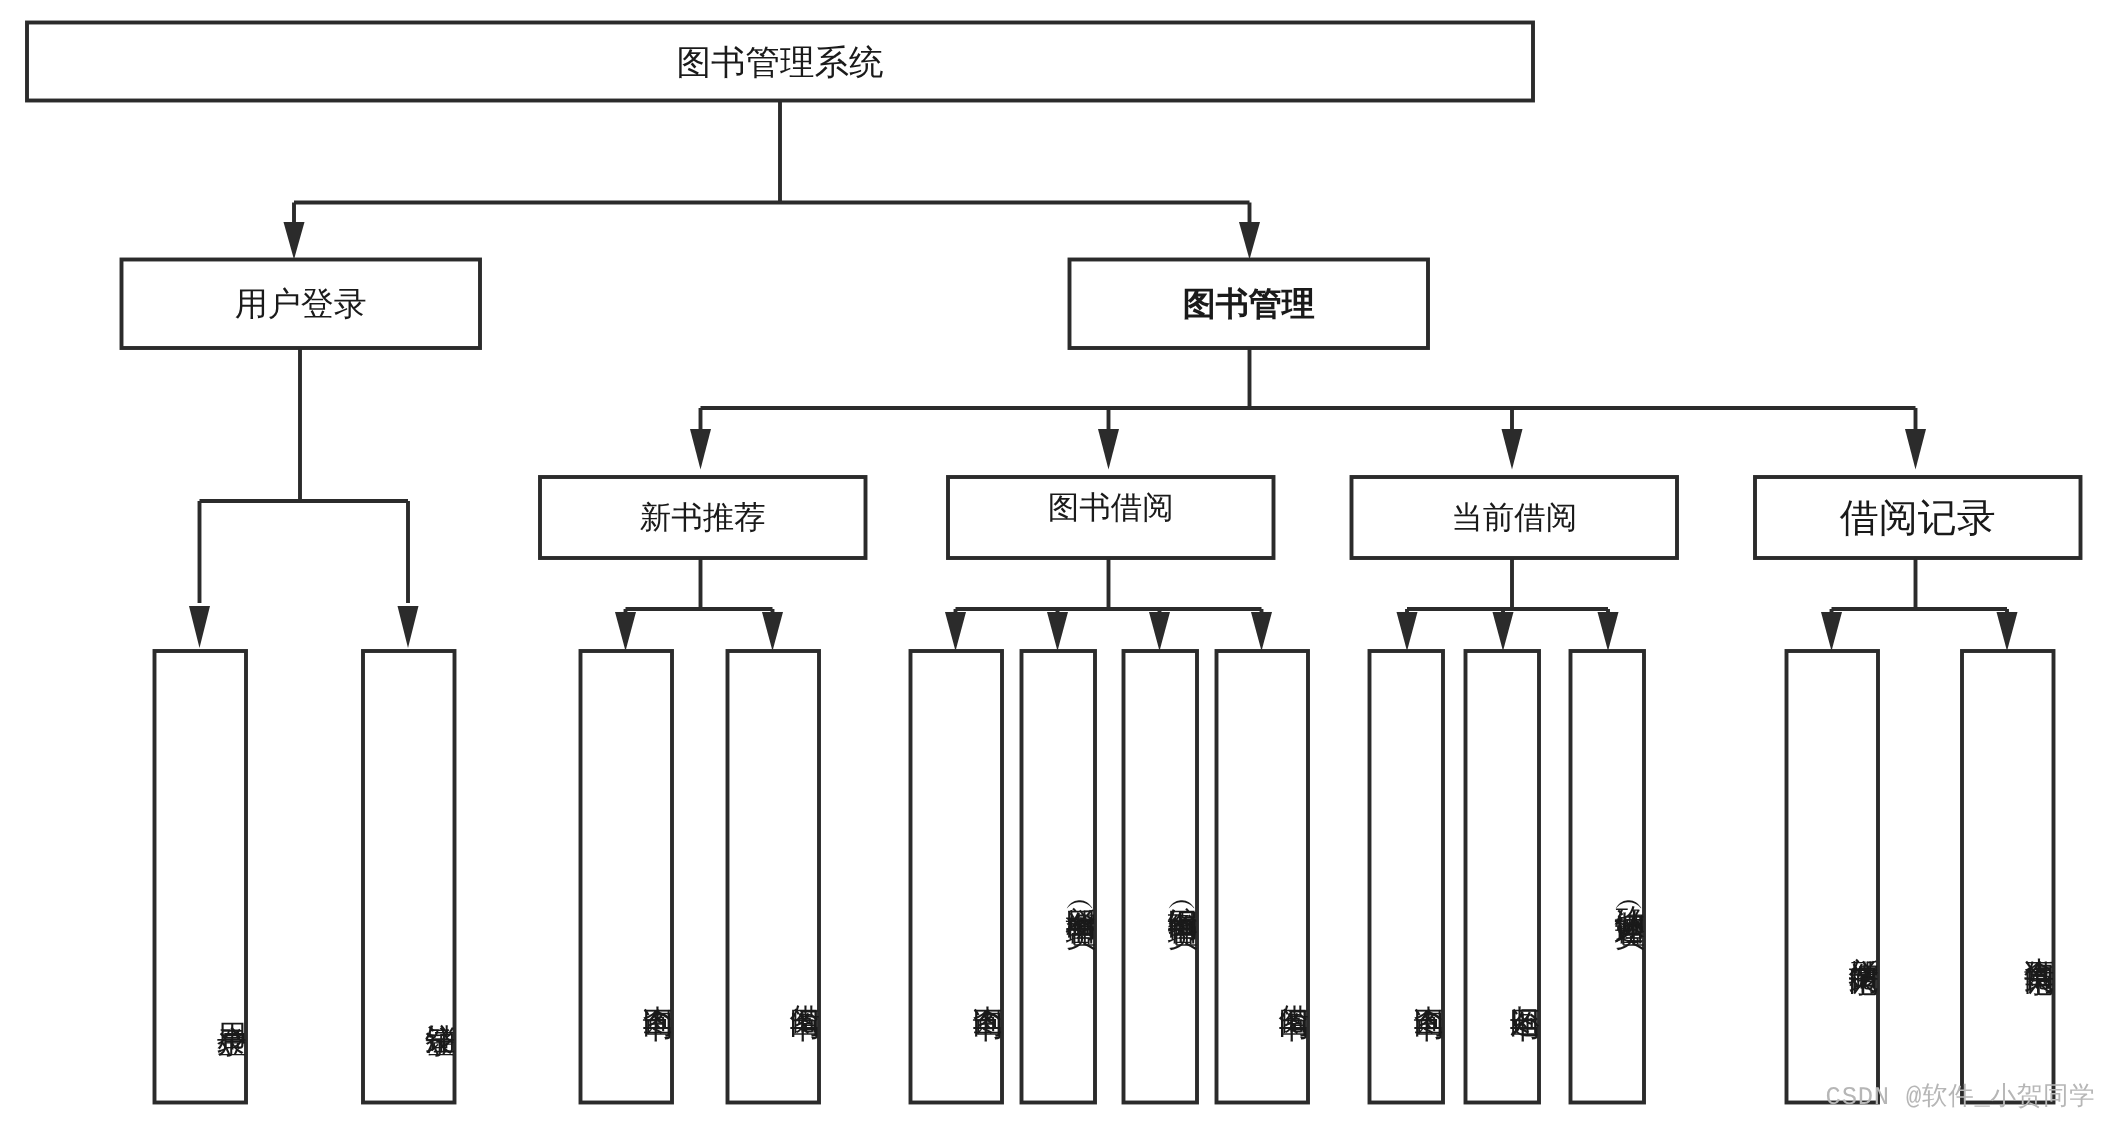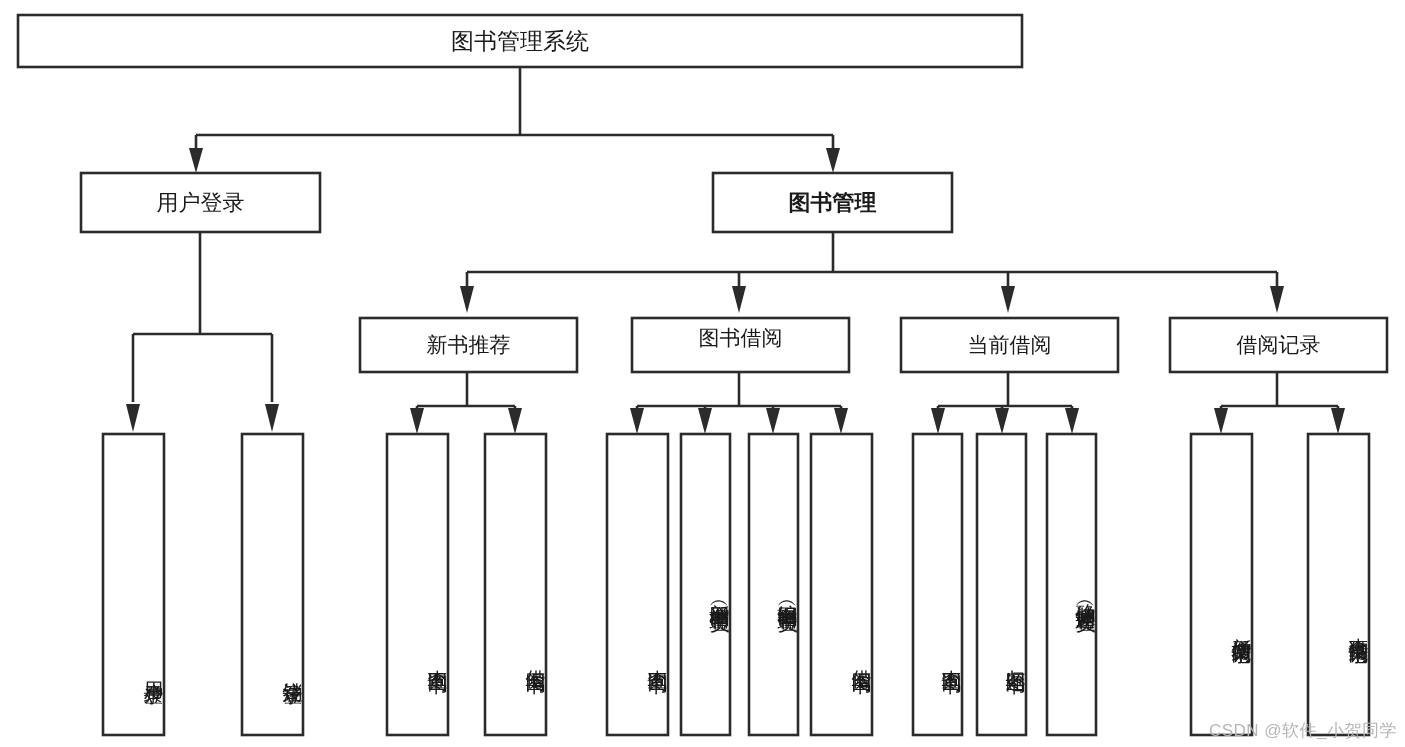--- a/index.html
+++ b/index.html
@@ -64,21 +64,21 @@
     justify-content: center;
     font-family: "Liberation Sans", "DejaVu Sans", sans-serif;
     color: #1a1a1a;
     white-space: nowrap;
     pointer-events: none;
   }
   .watermark {
     position: absolute;
     right: 8px;
     bottom: 5px;
-    font-family: Liberation Sans, sans-serif;
+    font-family: Liberation Mono, monospace;
     font-size: 17px;
     color: #b6b6b6;
     letter-spacing: 0.5px;
     white-space: nowrap;
     text-align: center;
   }
 </style>
 </head>
 <body>
 
@@ -189,21 +189,21 @@
   </svg>
 
   <div class="htext-wrap" style="left:18px; top:15px; width:1004px; height:52px; font-size:23px;">图书管理系统</div>
 
   <div class="htext-wrap" style="left:81px; top:173px; width:239px; height:59px; font-size:22px;">用户登录</div>
   <div class="htext-wrap" style="left:713px; top:173px; width:239px; height:59px; font-size:22px;font-weight:bold;">图书管理</div>
 
   <div class="htext-wrap" style="left:360px; top:318px; width:217px; height:54px; font-size:21px;">新书推荐</div>
   <div class="htext-wrap" style="left:632px; top:318px; width:217px; height:40px; font-size:21px;">图书借阅</div>
   <div class="htext-wrap" style="left:901px; top:318px; width:217px; height:54px; font-size:21px;">当前借阅</div>
-  <div class="htext-wrap" style="left:1170px; top:318px; width:217px; height:54px; font-size:21px;">借阅记录</div>
+  <div class="htext-wrap" style="left:1170px; top:318px; width:217px; height:54px; font-size:26px;">借阅记录</div>
 
   <div class="vtext-wrap" style="left:103px; top:434px; width:61px; height:301px; padding-top:84px;">用户登录</div>
   <div class="vtext-wrap" style="left:242px; top:434px; width:61px; height:301px; padding-top:84px;">注销登录</div>
 
   <div class="vtext-wrap" style="left:387px; top:434px; width:61px; height:301px; padding-top:72px;">查询图书</div>
   <div class="vtext-wrap" style="left:485px; top:434px; width:61px; height:301px; padding-top:72px;">借阅图书</div>
 
   <div class="vtext-wrap" style="left:607px; top:434px; width:61px; height:301px; padding-top:72px;">查询图书</div>
   <div class="vtext-wrap" style="left:681px; top:434px; width:49px; height:301px; padding-top:10px;">新增图书（管理员）</div>
   <div class="vtext-wrap" style="left:749px; top:434px; width:49px; height:301px; padding-top:10px;">编辑图书（管理员）</div>

